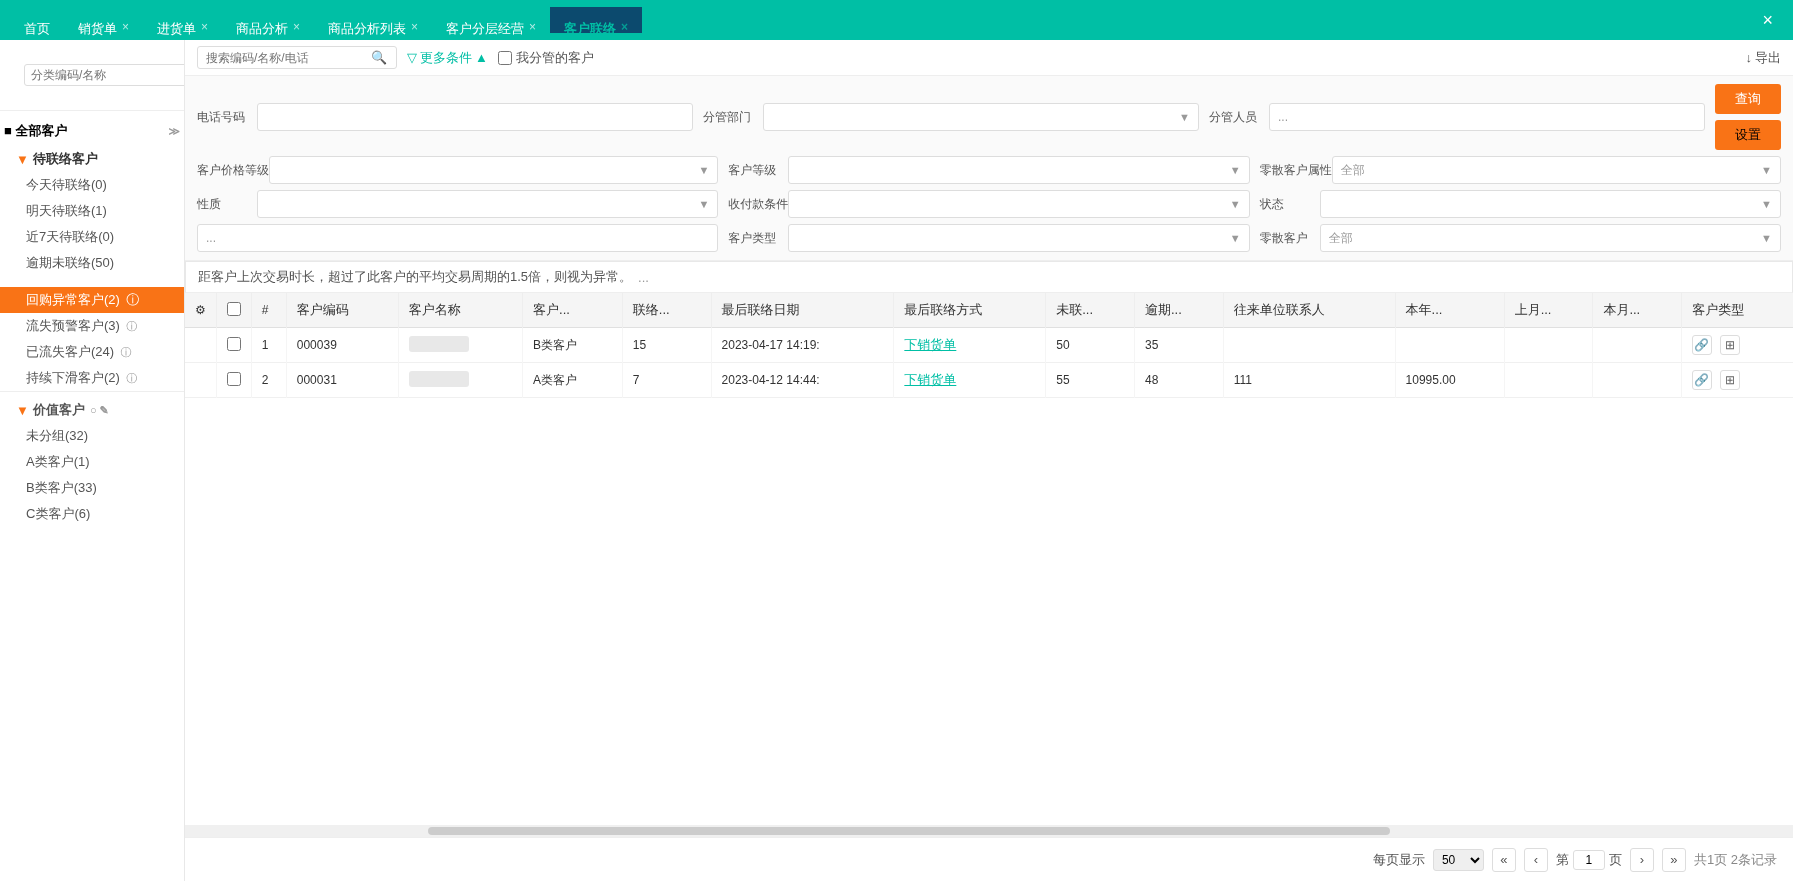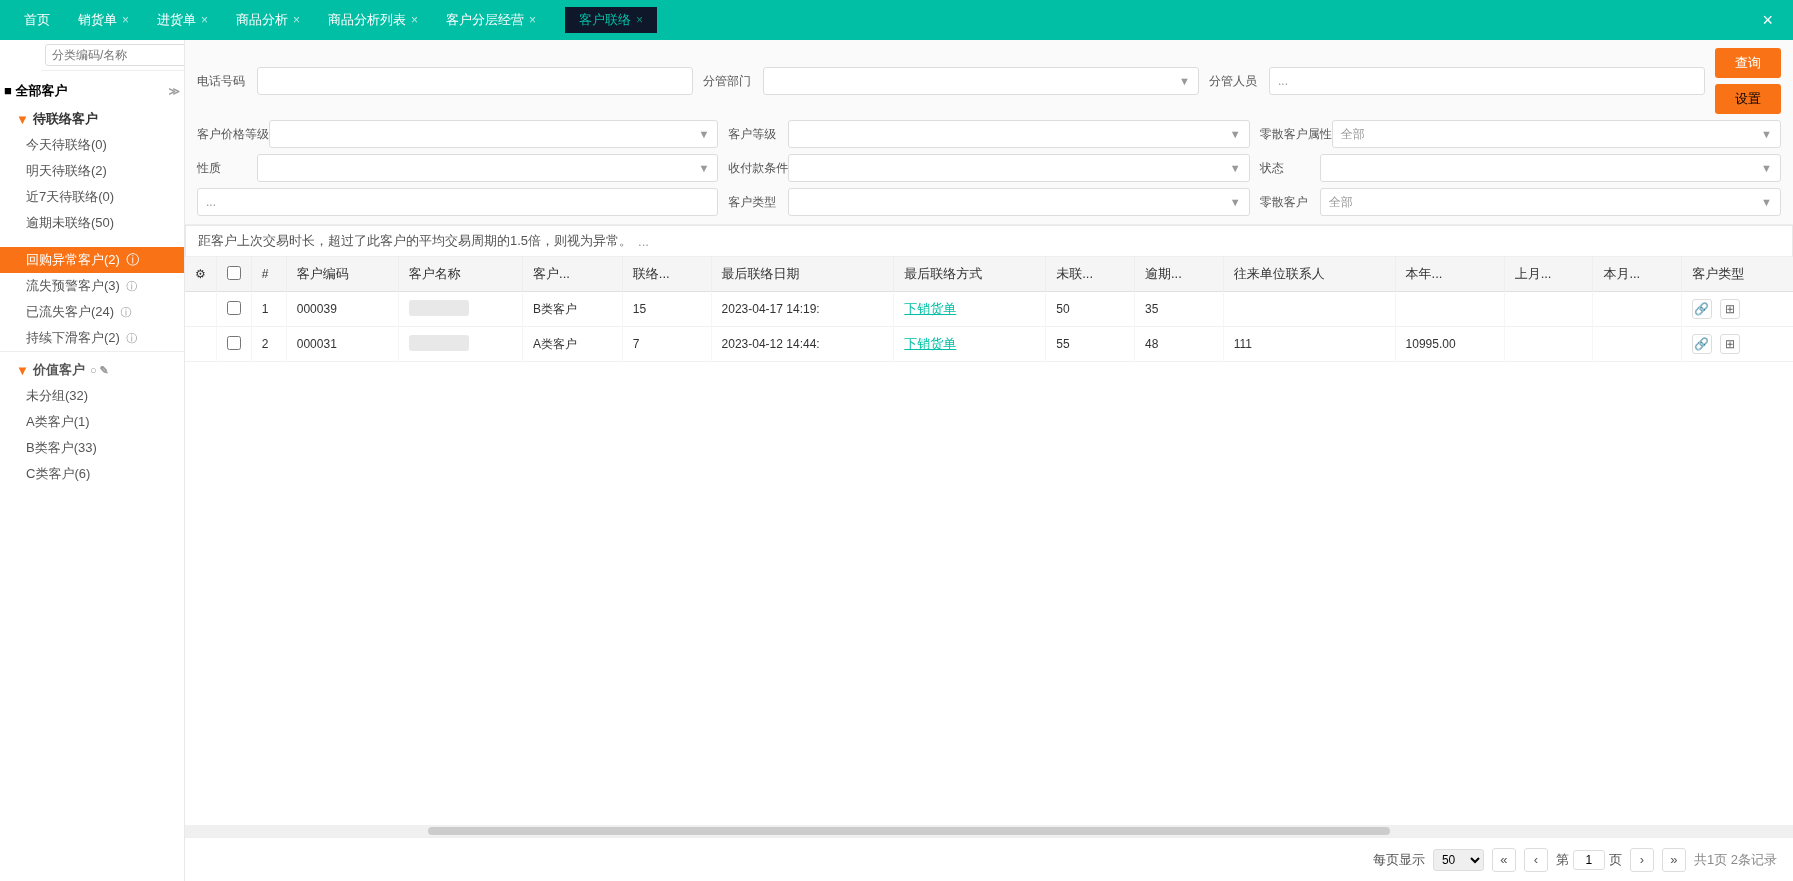--- a/index.html
+++ b/index.html
@@ -11,31 +11,29 @@
       background: #00bfa5;
       display: flex;
       align-items: center;
       padding: 0 10px;
       color: #fff;
     }
     .top-nav .nav-item {
       padding: 13px 14px;
       height: 23px;
       display: flex;
-      align-items: center;
       cursor: pointer;
       font-size: 14px;
       white-space: nowrap;
       color: #fff;
     }
     .top-nav .nav-item.active {
-      background: #0f172a;
+      background: #0c4a6e;
       color: #00bfa5;
-      font-weight: normal;
-      margin-left: 15px;
+      font-weight: bold;
     }
     .top-nav .nav-item .close-x {
       margin-left: 5px;
       font-size: 12px;
       opacity: 0.7;
     }
     .top-nav .spacer { flex: 1; }
     .top-nav .global-close {
       font-size: 18px;
       cursor: pointer;
@@ -52,25 +50,24 @@
     .sidebar {
       width: 185px;
       min-width: 185px;
       background: #fff;
       border-right: 1px solid #e8e8e8;
       display: flex;
       flex-direction: column;
       overflow: hidden;
     }
     .sidebar-search {
-      padding: 4px;
+      padding: 24px;
       display: flex;
       align-items: center;
       border-bottom: 1px solid #eee;
-      margin-left: 41px;
     }
     .sidebar-search input {
       flex: 1;
       border: 1px solid #ddd;
       border-radius: 3px;
       padding: 3px 6px;
       font-size: 12px;
       outline: none;
     }
     .sidebar-search .search-icon {
@@ -454,21 +451,21 @@
         <span class="collapse-icon">≫</span>
       </div>
       <div class="sidebar-group-title">
         <span class="arrow">▼</span>
         <span>待联络客户</span>
       </div>
       <div class="sidebar-item">
         <span>今天待联络(0)</span>
       </div>
       <div class="sidebar-item">
-        <span>明天待联络(2)</span>
+        <span>明天待联络(1)</span>
       </div>
       <div class="sidebar-item">
         <span>近7天待联络(0)</span>
       </div>
       <div class="sidebar-item">
         <span>逾期未联络(50)</span>
       </div>
       <div class="sidebar-item active">
         <span>回购异常客户(2)</span>
         <span style="color:#fff;margin-left:3px;">ⓘ</span>
@@ -502,20 +499,39 @@
         </div>
         <div class="sidebar-item">
           <span>C类客户(6)</span>
         </div>
       </div>
     </div>
   </div>
 
   <div class="content-area">
 
+    <div class="filter-bar">
+      <div class="filter-search">
+        <input type="text" style="border: none; outline: none; font-size: 12px; flex: 1 1 0%;" placeholder="搜索编码/名称/电话">
+        <span class="s-icon">🔍</span>
+      </div>
+      <div class="filter-more">
+        <span>▽</span>
+        <span>更多条件</span>
+        <span>▲</span>
+      </div>
+      <div class="filter-checkbox">
+        <input type="checkbox" style="">
+        <span>我分管的客户</span>
+      </div>
+      <div class="filter-export">
+        <span>↓</span>
+        <span>导出</span>
+      </div>
+    </div>
 
     <div class="advanced-filter">
 
       <div class="filter-row">
         <div class="filter-field">
           <label>电话号码</label>
           <input type="text" class="filter-field-input-text" style="flex: 1 1 0%; border: 1px solid rgb(221, 221, 221); border-radius: 3px; padding: 3px 8px; font-size: 12px; outline: none; min-height: 28px;">
         </div>
         <div class="filter-field">
           <label>分管部门</label>

